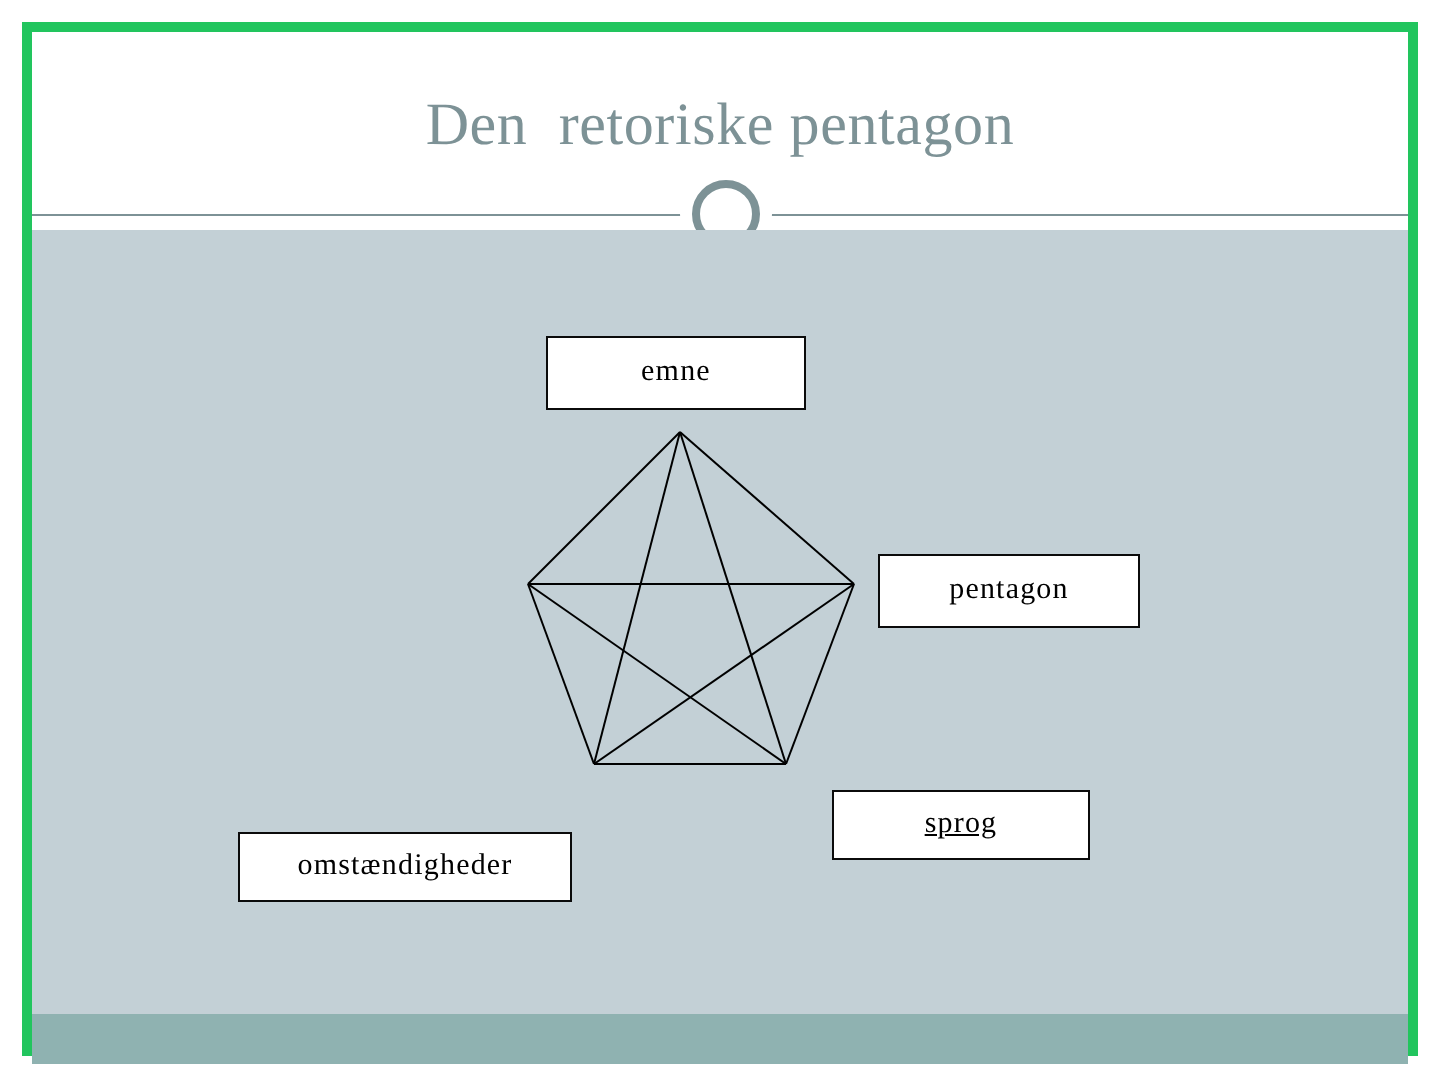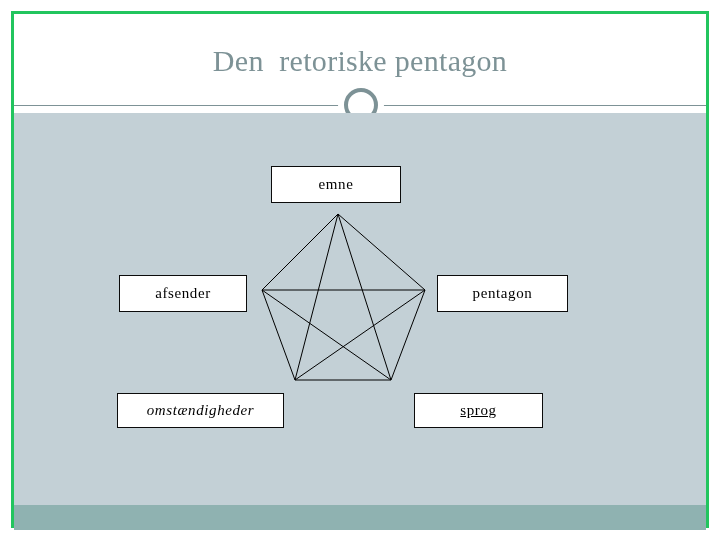--- a/index.html
+++ b/index.html
@@ -15,21 +15,21 @@
   }
 
   
   #slide {
     position: absolute;
     left: 11px;
     top: 11px;
     width: 698px;
     height: 517px;
     box-sizing: border-box;
-    border: 3px solid #22c55e;
+    border: 5px solid #22c55e;
     background: #ffffff;
   }
 
   
   #title-band {
     position: absolute;
     left: 0;
     top: 0;
     width: 100%;
     height: 91px;
@@ -118,21 +118,21 @@
     justify-content: center;
     color: #000000;
     font-size: 15px;
     letter-spacing: 0.6px;
     font-family: "Liberation Serif", "DejaVu Serif", serif;
     white-space: nowrap;
   }
   #node-emne      { left: 257px; top: 152px; width: 130px; height: 37px; }
   #node-afsender  { left: 105px; top: 261px; width: 128px; height: 37px; }
   #node-modtager  { left: 423px; top: 261px; width: 131px; height: 37px; }
-  #node-omst      { left: 103px; top: 379px; width: 167px; height: 35px; font-style: italic; }
+  #node-omst      { left: 103px; top: 400px; width: 167px; height: 35px; }
   #node-sprog     { left: 400px; top: 379px; width: 129px; height: 35px; text-decoration: underline; }
 </style>
 </head>
 <body>
 
 <div id="slide">
 
   <div id="title-band">
     <div id="page-title">Den  retoriske pentagon</div>
   </div>
@@ -156,23 +156,20 @@
         <line x1="324" y1="200" x2="377" y2="366"></line>
         <line x1="248" y1="276" x2="377" y2="366"></line>
         <line x1="411" y1="276" x2="281" y2="366"></line>
       </g>
   </svg>
 
   <div class="node-box" id="node-emne">
     <span>emne</span>
   </div>
 
-  <div class="node-box" id="node-afsender">
-    <span>afsender</span>
-  </div>
 
   <div class="node-box" id="node-modtager">
     <span>pentagon</span>
   </div>
 
   <div class="node-box" id="node-omst">
     <span>omstændigheder</span>
   </div>
 
   <div class="node-box" id="node-sprog">

